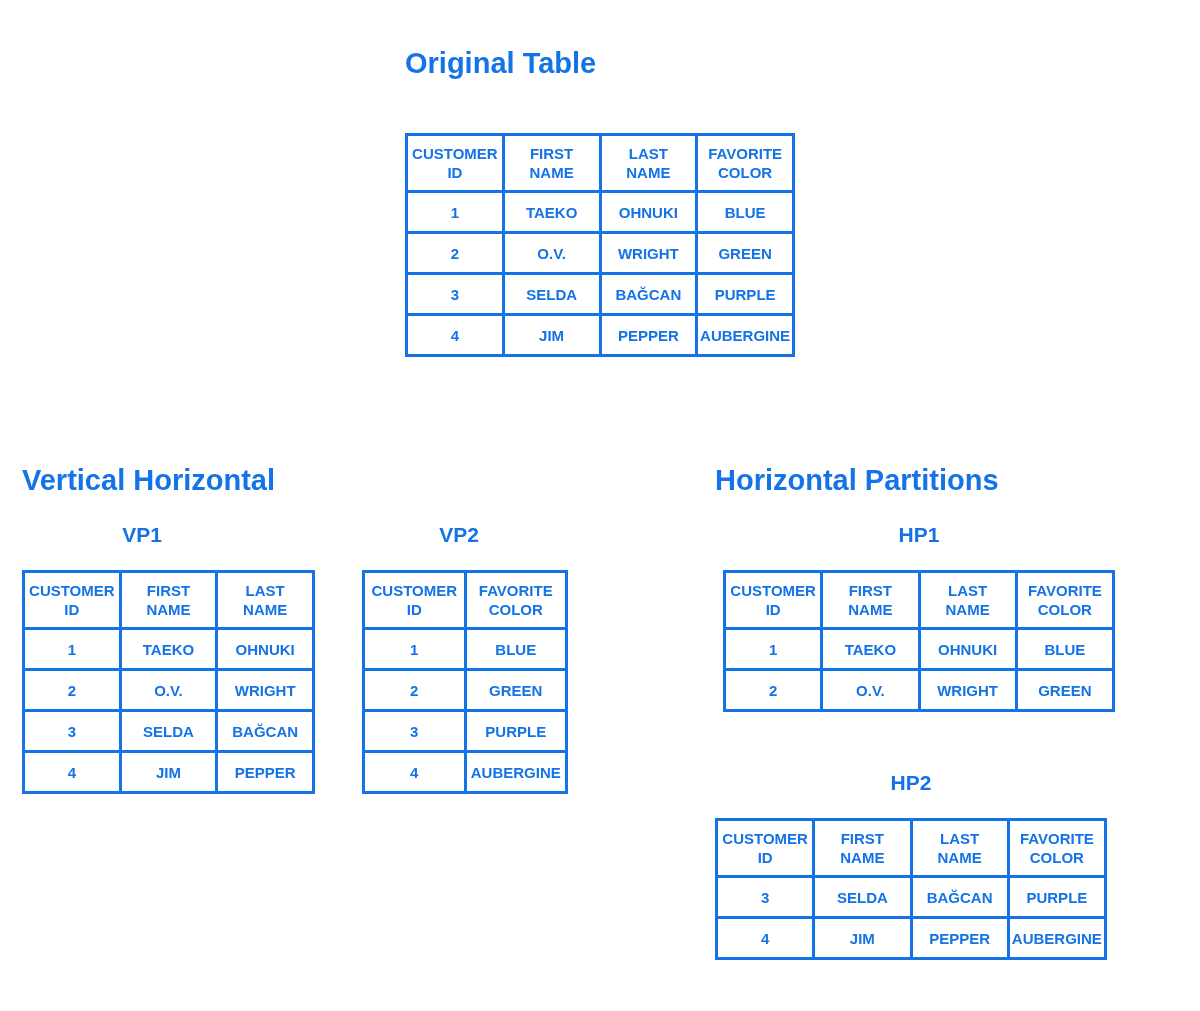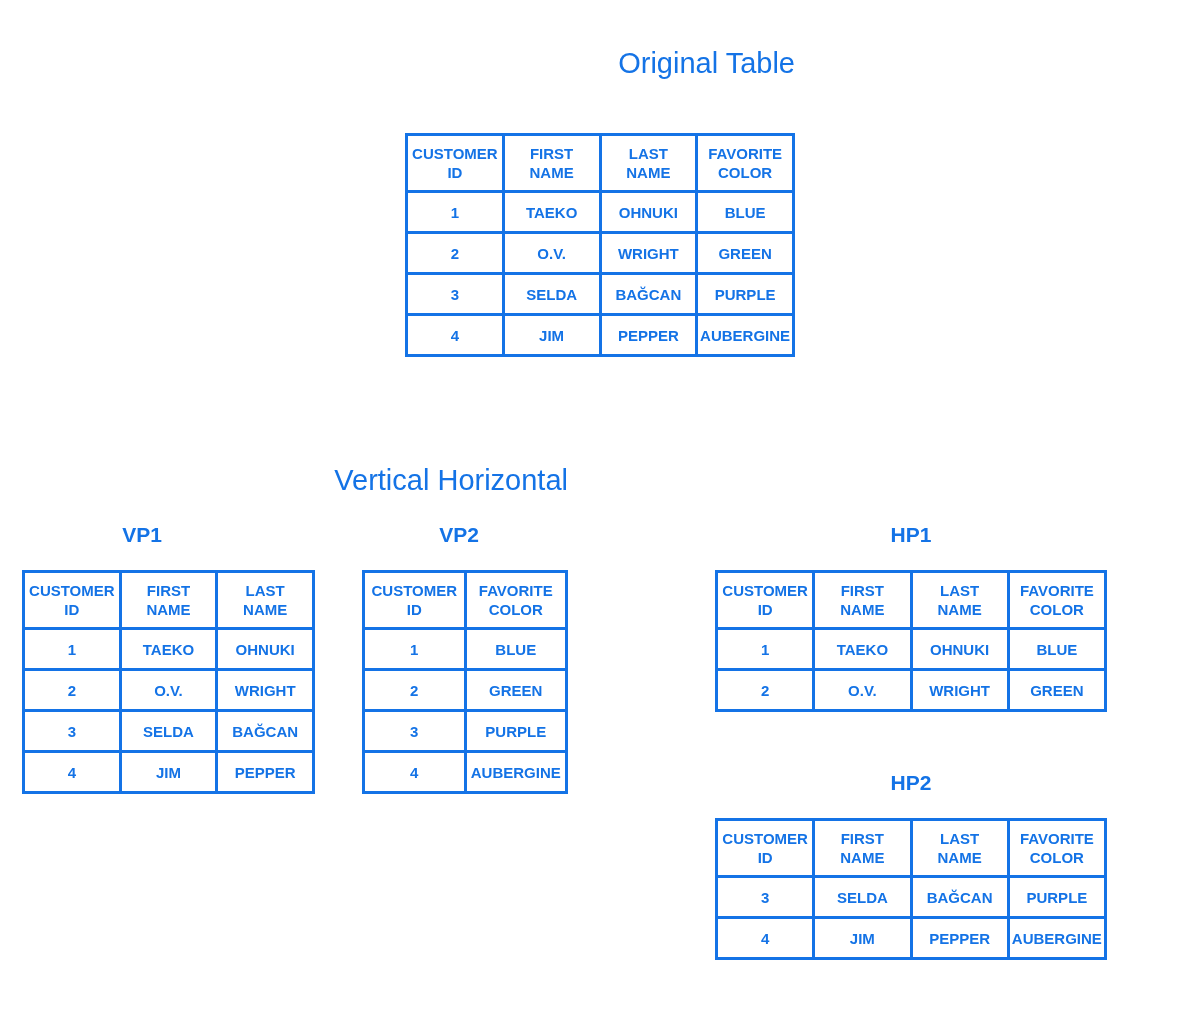--- a/index.html
+++ b/index.html
@@ -9,42 +9,42 @@
     height: 1011px;
     background: #ffffff;
     font-family: "Liberation Sans", sans-serif;
     color: var(--blue, #1473e6);
     overflow: hidden;
   }
   h1.sec-title {
     margin: 0;
     font-size: 29px;
     line-height: 33px;
-    font-weight: normal;
-    text-align: right;
+    font-weight: bold;
+    text-align: left;
     color: var(--blue, #1473e6);
   }
   h2.sub-title {
     margin: 0;
     font-size: 21px;
     line-height: 23px;
     font-weight: bold;
     text-align: center;
     color: var(--blue, #1473e6);
   }
   section { position: absolute; }
   #original-section { left: 405px; top: 47px; width: 390px; }
   #original-section h1 { margin-bottom: 53px; }
   #vertical-section { left: 22px; top: 464px; width: 546px; height: 340px; }
   #horizontal-section { left: 715px; top: 464px; width: 392px; height: 500px; }
   .group { position: absolute; }
   .group table { margin-top: 24px; }
   #vp1-group { left: 0; top: 59px; width: 240px; }
   #vp2-group { left: 340px; top: 59px; width: 194px; }
-  #hp1-group { left: 0; top: 59px; width: 392px; }
+  #hp1-group { left: 8px; top: 59px; width: 392px; }
   #hp2-group { left: 0; top: 307px; width: 392px; }
 
   table.ptable {
     border-collapse: collapse;
     table-layout: fixed;
     margin-left: auto;
     margin-right: auto;
   }
   table.ptable th, table.ptable td {
     border: 3px solid var(--blue, #1473e6);
@@ -181,20 +181,21 @@
             <tr>
               <td>4</td>
               <td>AUBERGINE</td>
             </tr>
           </tbody>
         </table>
     </div>
   </section>
 
   <section id="horizontal-section">
+    <h1 class="sec-title">Horizontal Partitions</h1>
     <div class="group" id="hp1-group">
       <h2 class="sub-title">HP1</h2>
       <table class="ptable t-hp">
           <thead>
             <tr>
               <th>CUSTOMER
 ID</th>
               <th>FIRST
 NAME</th>
               <th>LAST

